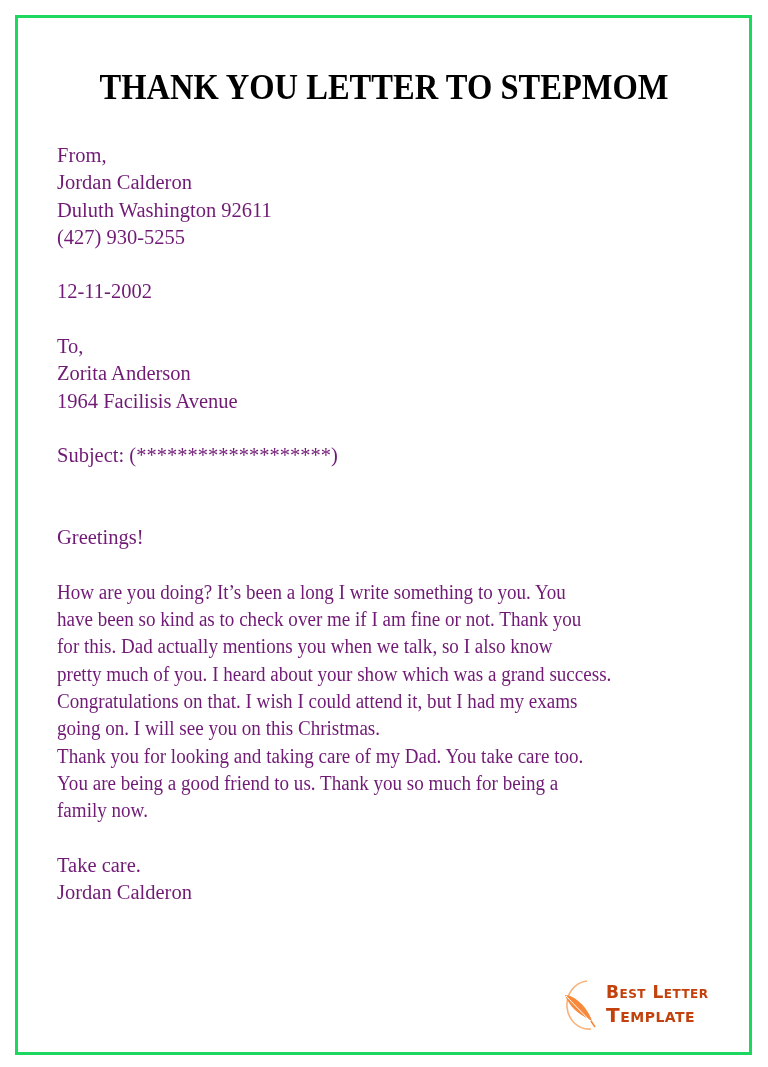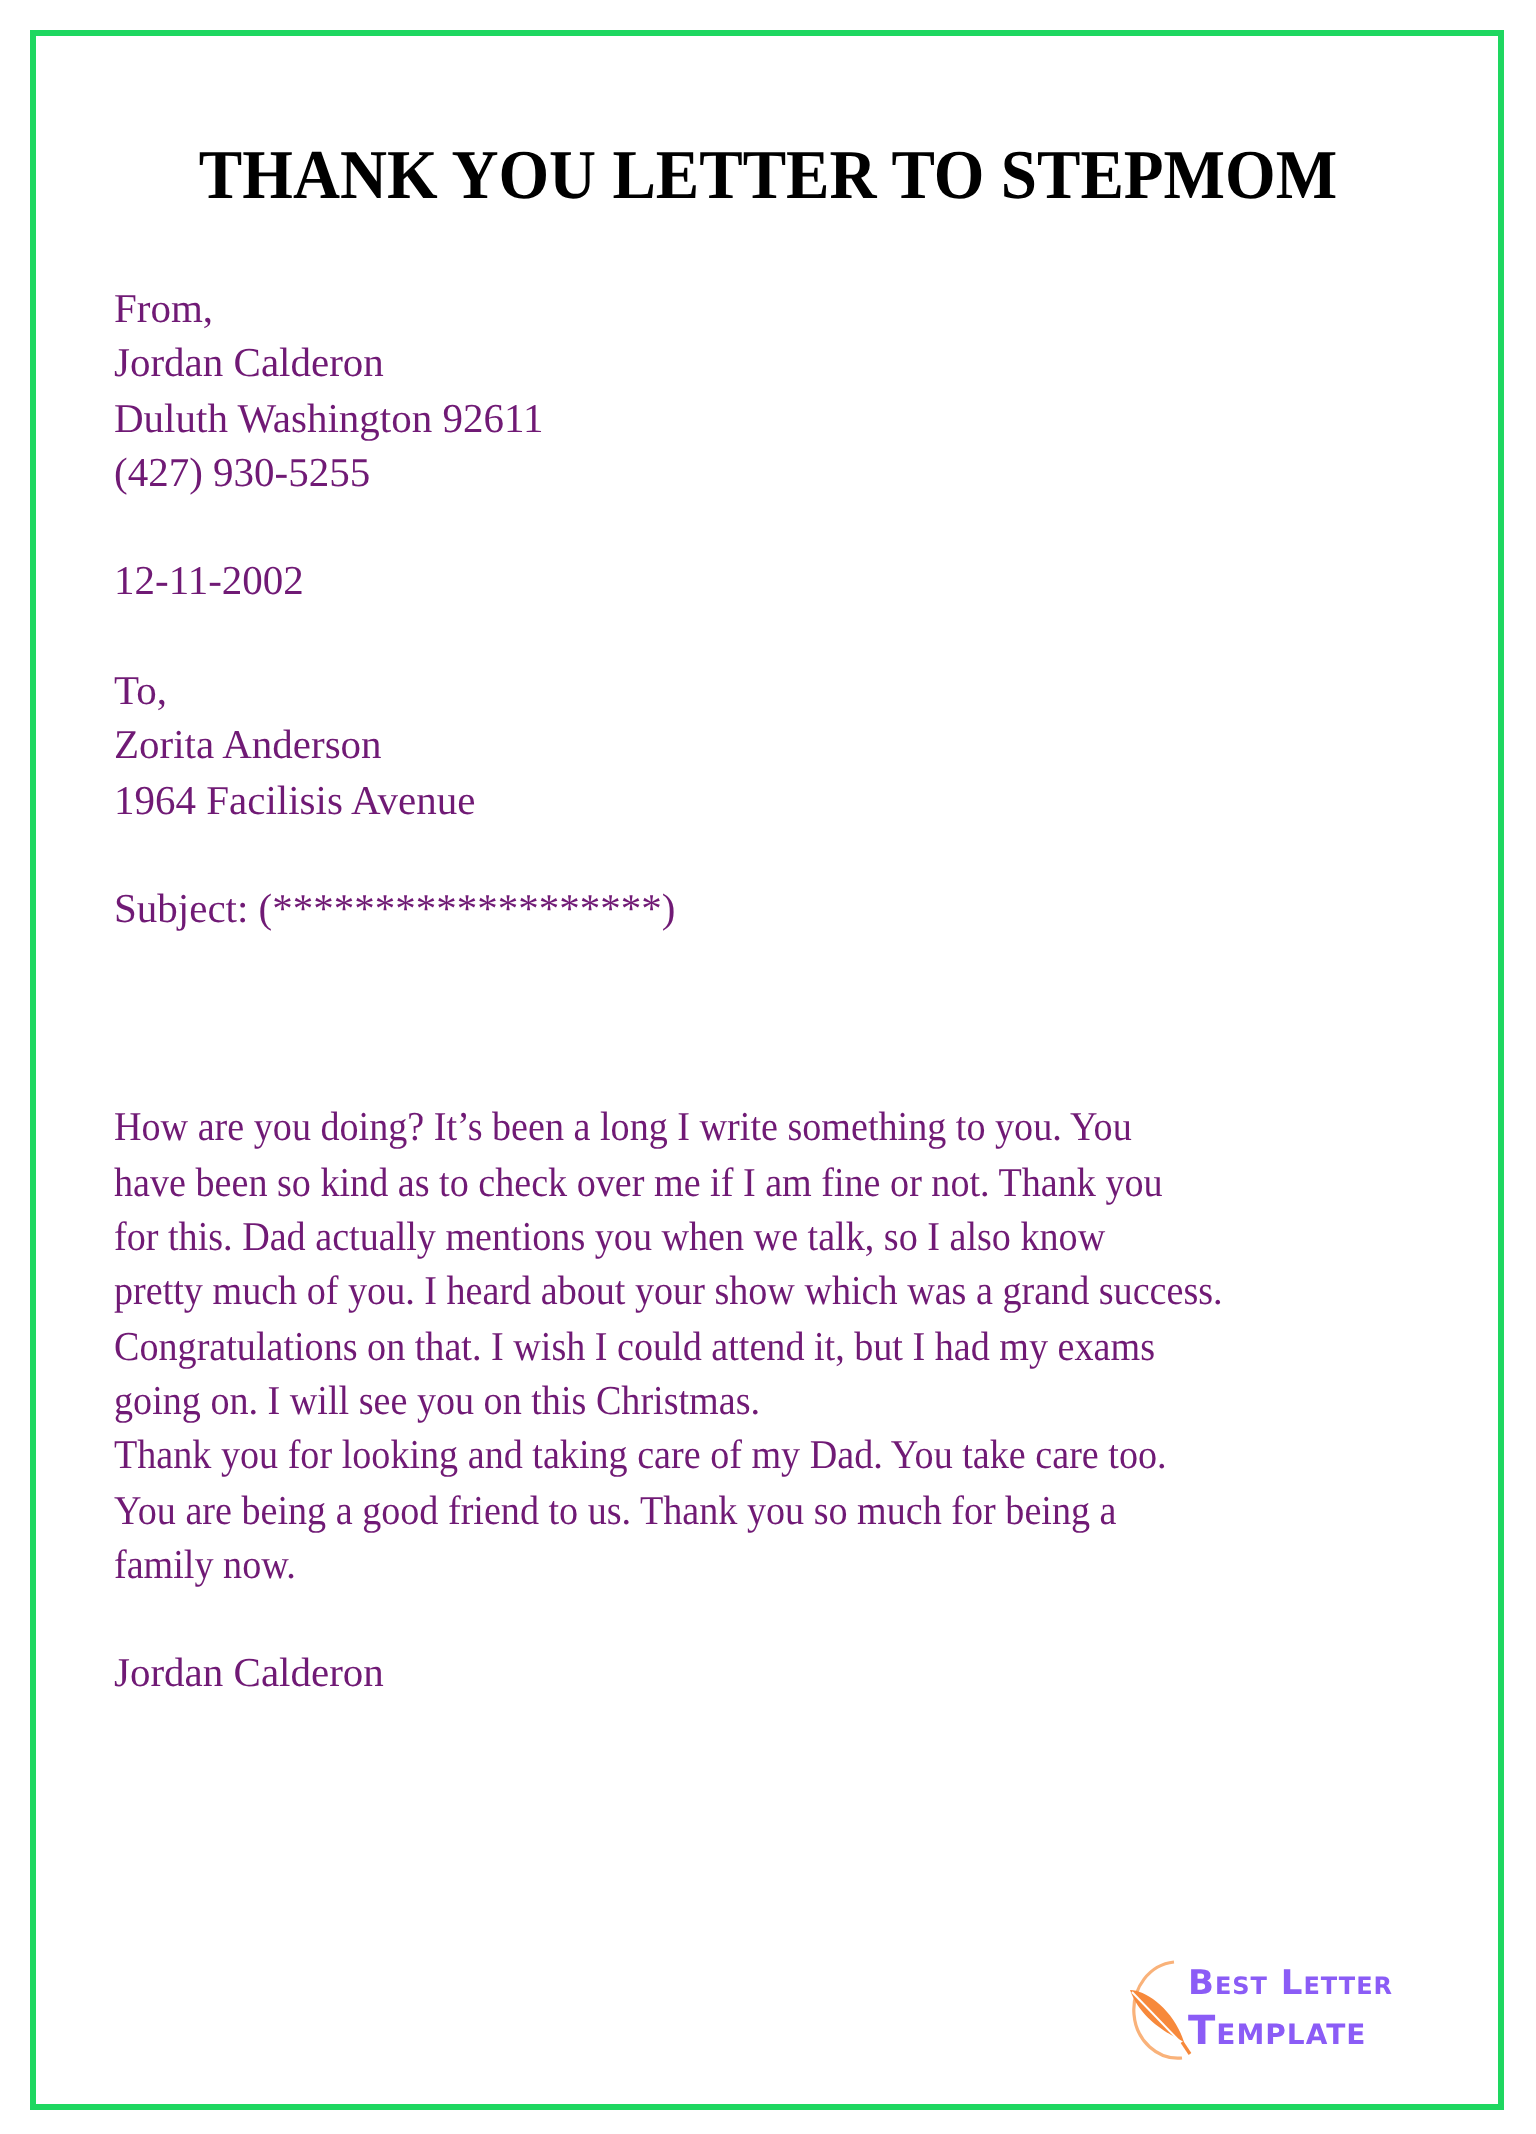--- a/index.html
+++ b/index.html
@@ -69,25 +69,25 @@
   }
   .logo-mark {
     position: absolute;
     left: 0;
     top: 0;
     width: 46px;
     height: 56px;
   }
   .logo-text {
     position: absolute;
-    left: 37px;
+    left: 49px;
     top: 4px;
     font-family: "DejaVu Sans", sans-serif;
     font-weight: bold;
-    color: #8b5cf6;
+    color: #c2410c;
     font-variant: small-caps;
     letter-spacing: 0.5px;
   }
   .logo-line1 {
     display: block;
     font-size: 17px;
     line-height: 22px;
   }
   .logo-line2 {
     display: block;
@@ -114,34 +114,36 @@
   <span class="gap"></span>
   <div>
     <span class="line">To,</span>
     <span class="line">Zorita Anderson</span>
     <span class="line">1964 Facilisis Avenue</span>
   </div>
   <span class="gap"></span>
   <span class="line">Subject: (*******************)</span>
   <span class="gap"></span>
   <span class="gap"></span>
+  <span class="line">Greetings!</span>
   <span class="gap"></span>
   <div class="body-text">
     <span class="line">How are you doing? It’s been a long I write something to you. You</span>
     <span class="line">have been so kind as to check over me if I am fine or not. Thank you</span>
     <span class="line">for this. Dad actually mentions you when we talk, so I also know</span>
     <span class="line">pretty much of you. I heard about your show which was a grand success.</span>
     <span class="line">Congratulations on that. I wish I could attend it, but I had my exams</span>
     <span class="line">going on. I will see you on this Christmas.</span>
     <span class="line">Thank you for looking and taking care of my Dad. You take care too.</span>
     <span class="line">You are being a good friend to us. Thank you so much for being a</span>
     <span class="line">family now.</span>
   </div>
   <span class="gap"></span>
   <div>
+    <span class="line">Take care.</span>
     <span class="line">Jordan Calderon</span>
   </div>
 </div>
 
 <div class="logo">
   <svg class="logo-mark" viewBox="0 0 46 56" width="46" height="56">
     <path d="M30 4 A 22 24 0 1 0 34 52" fill="none" stroke="#f9b27a" stroke-width="1.6"></path>
     <path d="M8 18 C 16 18, 30 28, 35 44 C 28 40, 14 34, 8 18 Z" fill="#f7893b"></path>
     <path d="M9 19 L 36 47" stroke="#ffffff" stroke-width="1" fill="none"></path>
     <path d="M34 44 L 38 50" stroke="#f7893b" stroke-width="1.6" fill="none"></path>

